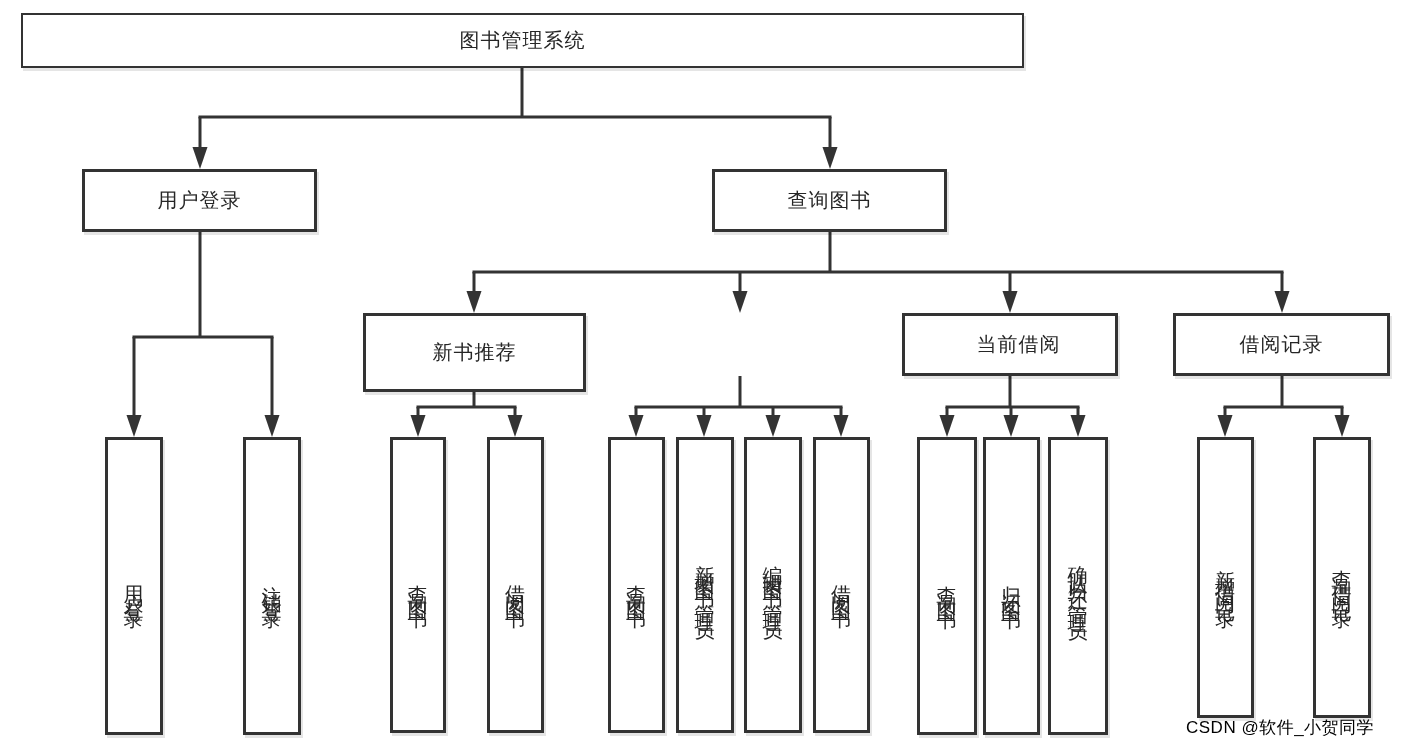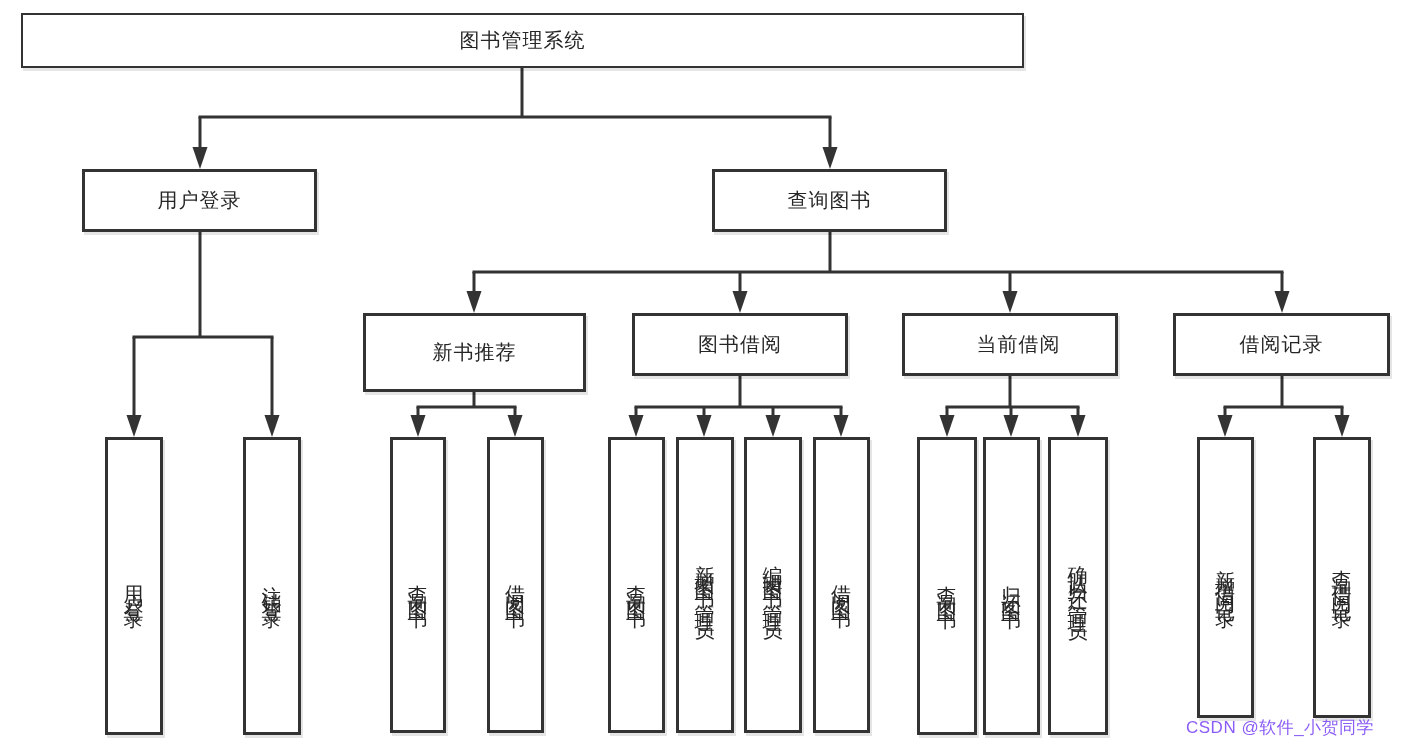--- a/index.html
+++ b/index.html
@@ -48,21 +48,21 @@
     letter-spacing: 8px;
     line-height: 1;
     white-space: nowrap;
   }
   .watermark {
     position: absolute;
     z-index: 3;
     left: 1186px;
     top: 716px;
     font-size: 17px;
-    color: #8b5cf6;
+    color: #000000;
     letter-spacing: 0.5px;
     white-space: nowrap;
   }
 </style>
 </head>
 <body>
 
 <div class="canvas">
 
   <svg class="connectors" width="1405" height="747" viewBox="0 0 1405 747">
@@ -127,23 +127,20 @@
   <div class="node" style="left:82px; top:169px; width:235px; height:63px;">
     <span class="h-label">用户登录</span>
   </div>
   <div class="node" style="left:712px; top:169px; width:235px; height:63px;">
     <span class="h-label">查询图书</span>
   </div>
 
   <div class="node" style="left:363px; top:313px; width:223px; height:79px;">
     <span class="h-label">新书推荐</span>
   </div>
-  <div class="node" style="left:632px; top:313px; width:216px; height:63px;">
-    <span class="h-label">图书借阅</span>
-  </div>
   <div class="node" style="left:902px; top:313px; width:216px; height:63px;padding-left:17px;">
     <span class="h-label">当前借阅</span>
   </div>
   <div class="node" style="left:1173px; top:313px; width:217px; height:63px;">
     <span class="h-label">借阅记录</span>
   </div>
 
   <div class="node leaf" style="left:105px; top:437px; width:58px; height:298px;">
     <span class="v-label">用户登录</span>
   </div>

